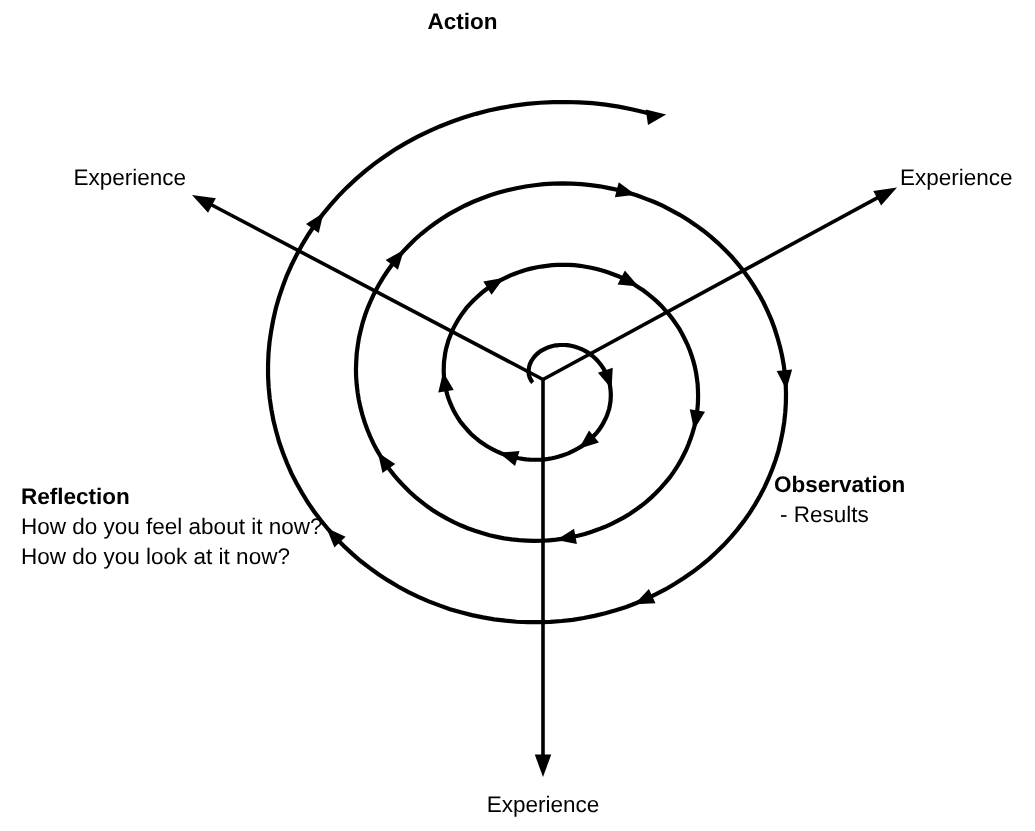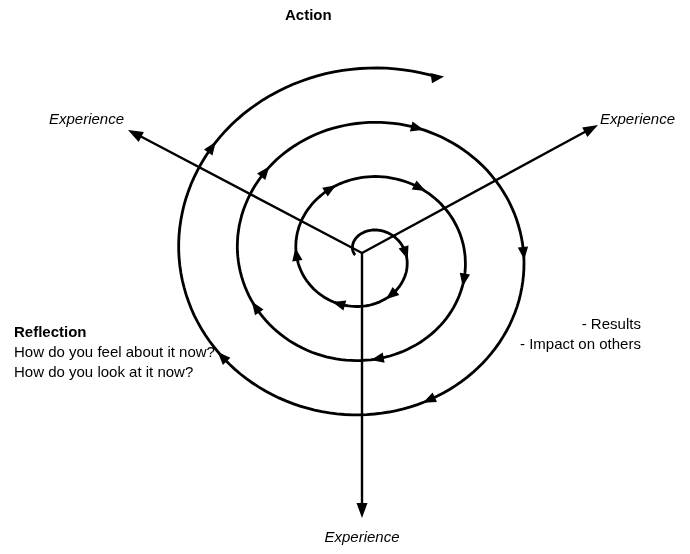--- a/index.html
+++ b/index.html
@@ -7,28 +7,28 @@
     position:relative;
     width:684px;height:554px;
     background:#ffffff;
     font-family:"Liberation Sans", sans-serif;
     color:#000000;
     overflow:hidden;
   }
   #diagram-svg{position:absolute;left:0;top:0;}
   .txt{position:absolute;font-size:15px;line-height:20px;white-space:nowrap;}
   .bold{font-weight:bold;}
-  .italic{font-style:italic;}
+  .italic{}
   .action-block{left:285px;top:5px;}
   .exp-left{left:49px;top:109px;}
   .exp-right{left:600px;top:109px;}
   .exp-bottom{left:362px;top:527px;transform:translateX(-50%);}
   .reflection-block{left:14px;top:322px;}
   .observation-block{left:516px;top:314px;}
-  .obs-item{padding-left:4px;text-align:right;}
+  .obs-item{padding-left:4px;}
 </style>
 </head>
 <body>
 
 <div id="stage">
 
   <svg id="diagram-svg" width="690" height="554" viewBox="0 0 690 554">
 
     <line id="axis-tl" x1="362" y1="253" x2="139" y2="135.5" stroke-width="2.4" stroke="#000000"></line>
     <polygon id="ah-tl" points="128,130 143.9,132.1 138.7,141.9" fill="#000000"></polygon>
@@ -68,17 +68,17 @@
 
   <div class="txt italic exp-bottom">Experience</div>
 
   <div class="txt reflection-block">
     <div class="bold">Reflection</div>
     <div>How do you feel about it now?</div>
     <div>How do you look at it now?</div>
   </div>
 
   <div class="txt observation-block">
+    <div class="bold">Observation</div>
     <div class="obs-item">- Results</div>
-    <div class="obs-item">- Impact on others</div>
   </div>
 
 </div>
 
 </body></html>

